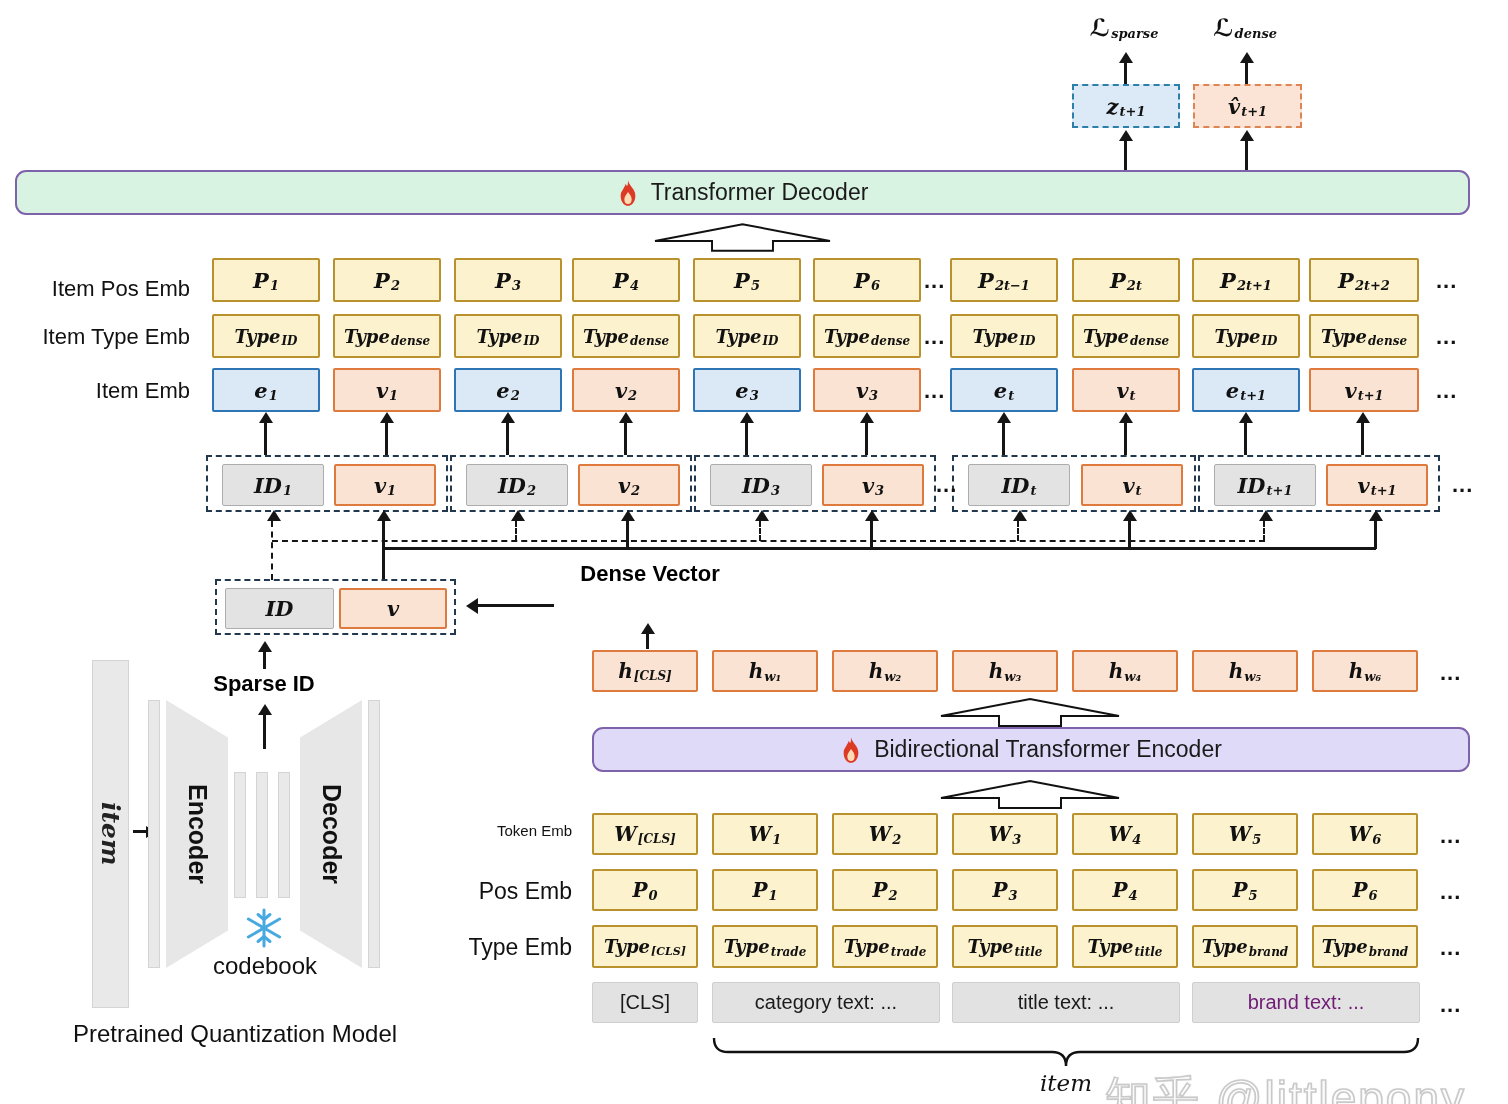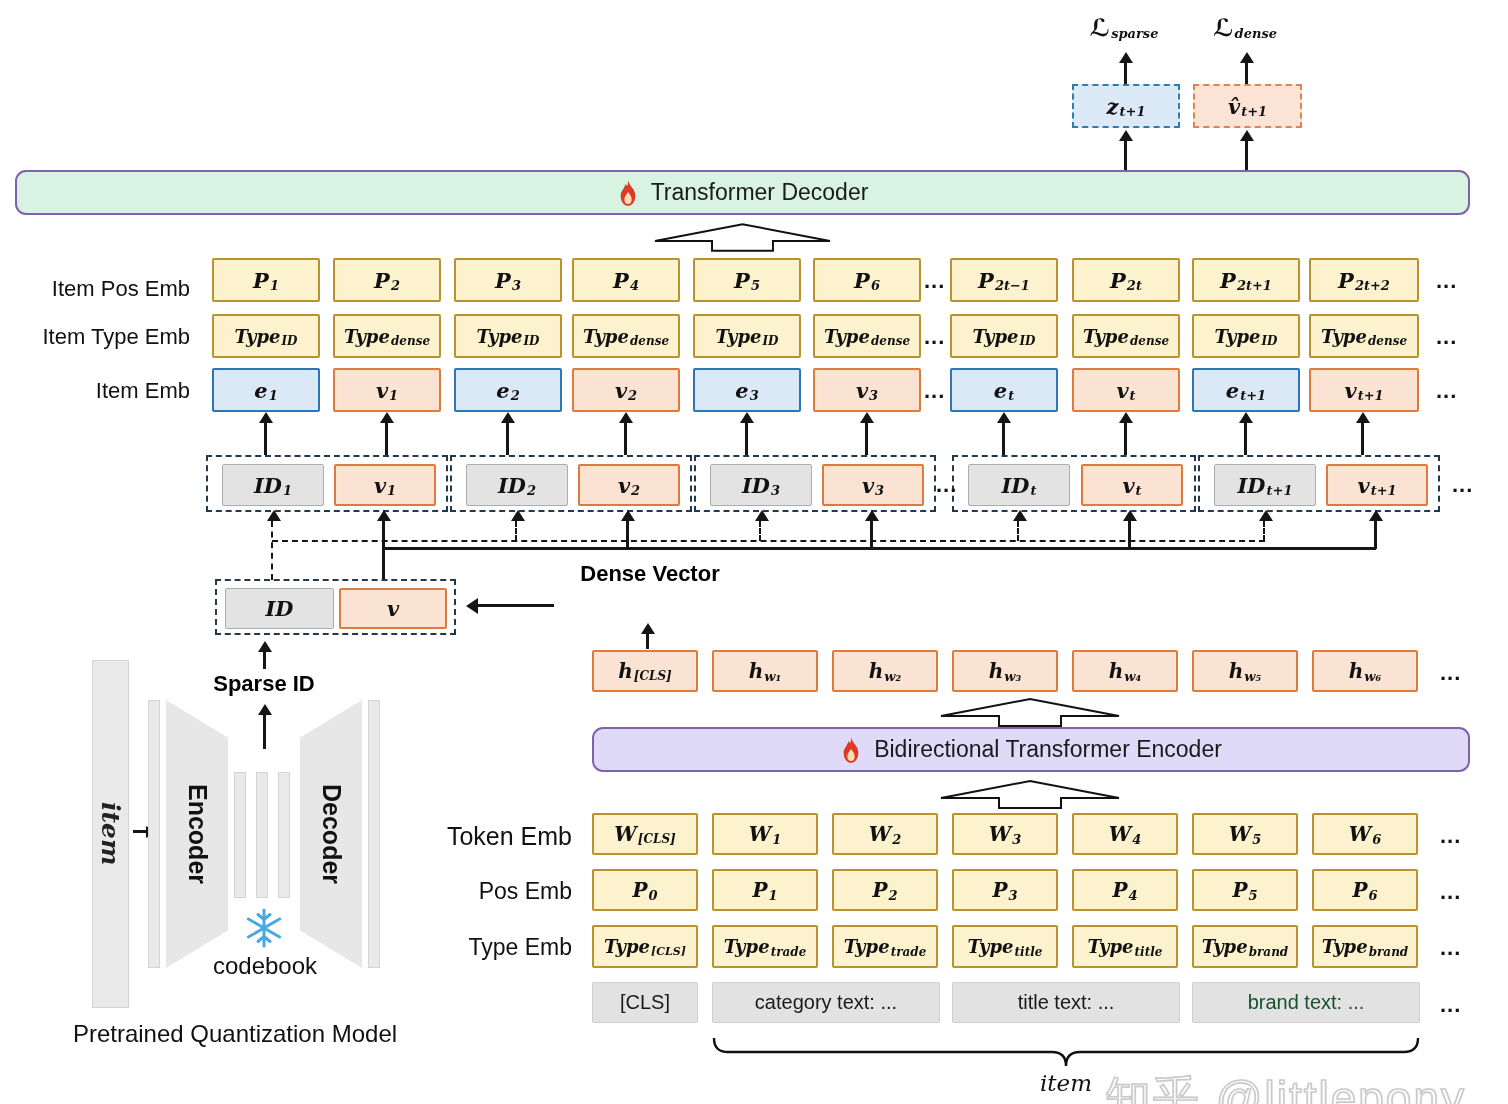--- a/index.html
+++ b/index.html
@@ -476,21 +476,21 @@
     <svg width="22" height="28" viewBox="0 0 24 30" style="position:static;">
       <path d="M12 1 C 13.5 8, 20 10, 20 18 C 20 24.6, 16.4 29, 12 29 C 7.6 29, 4 24.6, 4 18 C 4 13, 8 10.5, 9.5 5 C 10.5 8, 12 9, 12 1 Z" fill="#DD3A26"></path>
       <path d="M12 14 C 14.5 17, 16 19, 16 22 C 16 25.3, 14.2 27, 12 27 C 9.8 27, 8 25.3, 8 22 C 8 19, 10 17.5, 12 14 Z" fill="#FBDCB5"></path>
     </svg>
     <span>Bidirectional Transformer Encoder</span>
   </div>
   <svg style="left:941px;top:781px;" width="178" height="27" viewBox="0 0 178 27">
     <polygon points="0,17 89,0 178,17 120,17 120,27 58,27 58,17" fill="#ffffff" stroke="#111" stroke-width="2"></polygon>
   </svg>
 
-  <div class="rowlabel" style="left:400px;top:822px;width:172px;font-size:25px;">Token Emb</div>
+  <div class="rowlabel" style="left:400px;top:822px;width:172px;font-size:15px;">Token Emb</div>
   <div class="rowlabel" style="left:400px;top:878px;width:172px;font-size:23px;">Pos Emb</div>
   <div class="rowlabel" style="left:400px;top:934px;width:172px;font-size:23px;text-align:right;">Type Emb</div>
 
   <div class="cell yellow h20" style="left:592px;top:813px;width:106px;height:42px;">
       <span class="mt">
         <span>W</span>
         <span class="sb" style="font-size:12px;">[CLS]</span>
       </span>
     </div>
   <div class="cell yellow h20" style="left:712px;top:813px;width:106px;height:42px;">
@@ -615,21 +615,21 @@
       <span class="mt">
         <span>Type</span>
         <span class="sb">brand</span>
       </span>
     </div>
   <div class="ell" style="left:1440px;top:935px;">...</div>
 
   <div class="cell graybox" style="left:592px;top:982px;width:106px;height:41px;font-size:20px;color:#1a1a1a;">[CLS]</div>
   <div class="cell graybox" style="left:952px;top:982px;width:228px;height:41px;font-size:20px;color:#1a1a1a;">title text: ...</div>
   <div class="cell graybox" style="left:712px;top:982px;width:228px;height:41px;font-size:20px;color:#1a1a1a;">category text: ...</div>
-  <div class="cell graybox" style="left:1192px;top:982px;width:228px;height:41px;font-size:20px;color:#14532d;">brand text: ...</div>
+  <div class="cell graybox" style="left:1192px;top:982px;width:228px;height:41px;font-size:20px;color:#701a75;">brand text: ...</div>
   <div class="ell" style="left:1440px;top:992px;">...</div>
 
   <svg style="left:712px;top:1036px;" width="708" height="32" viewBox="0 0 708 32">
     <path d="M2,2 Q2,16 16,16 L340,16 Q354,16 354,30 Q354,16 368,16 L692,16 Q706,16 706,2" fill="none" stroke="#111" stroke-width="2.4"></path>
   </svg>
   <div class="plain" style="left:1016px;top:1070px;width:100px;text-align:center;font-family:'DejaVu Serif',serif;font-style:italic;font-size:23px;">item</div>
 
   <div class="qshape vtext" style="left:92px;top:660px;width:37px;height:348px;font-family:'DejaVu Serif',serif;font-style:italic;font-weight:bold;font-size:25px;color:#222;">item</div>
   <div class="ar" style="left:133px;top:830px;width:13px;"></div>
   <div class="qshape" style="left:148px;top:700px;width:12px;height:268px;"></div>

